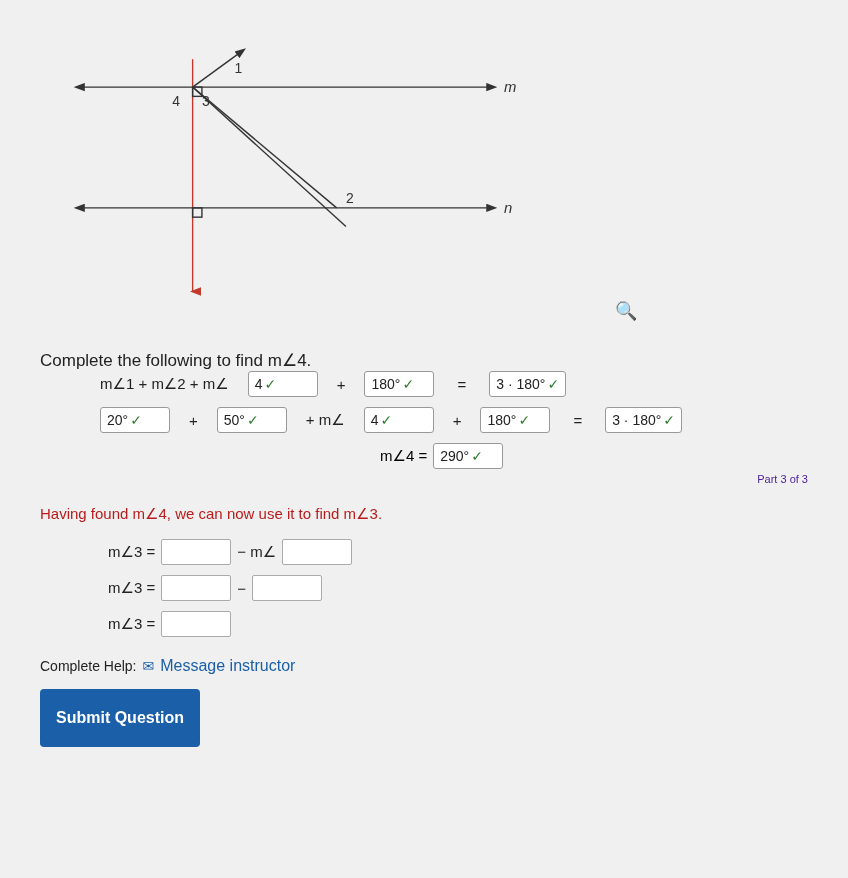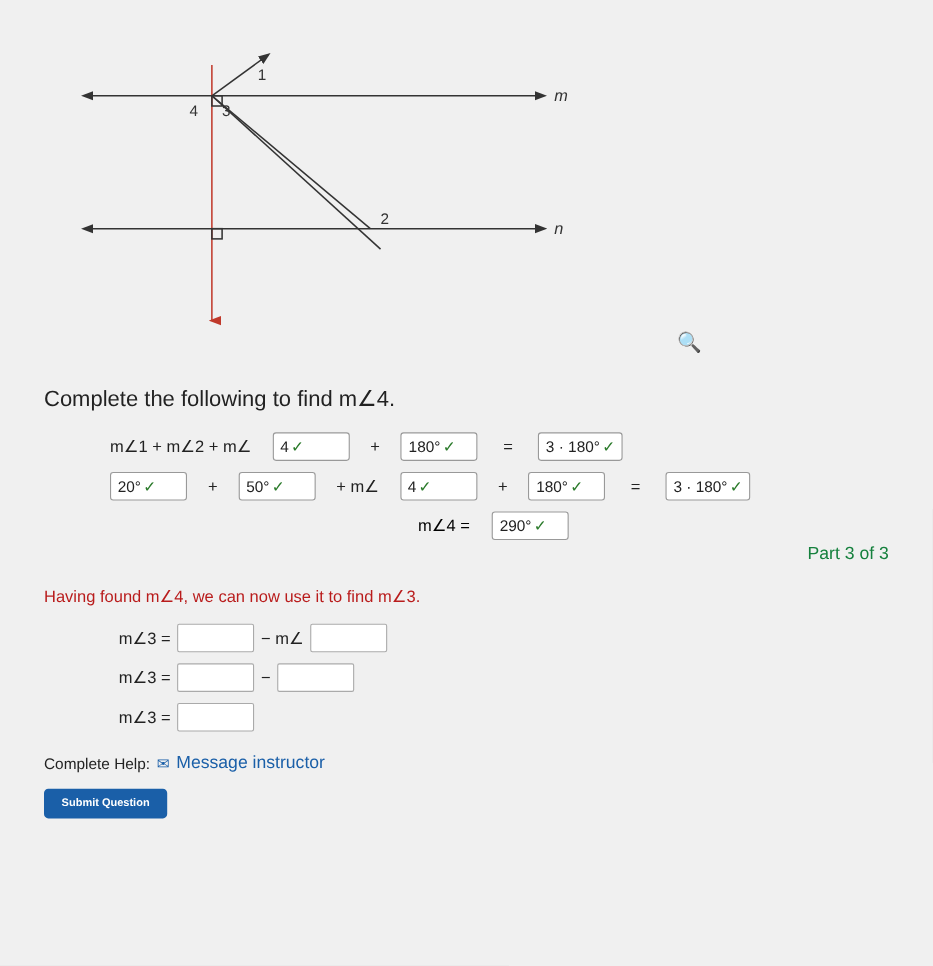--- a/index.html
+++ b/index.html
@@ -41,23 +41,22 @@
       font-size: 18px;
       color: #555;
     }
 
     
     .content-area {
       padding: 0 10px;
     }
 
     .problem-statement {
-      font-size: 20px;
-      color: #222;
-      margin-bottom: 18px;
+      font-size: 17px;
+      color: #222;
     }
 
     .equations-section {
       margin-left: 60px;
       margin-bottom: 20px;
     }
 
     .equation-row {
       display: flex;
       align-items: center;
@@ -86,30 +85,30 @@
       font-size: 14px;
       margin-left: 2px;
     }
 
     .eq-sign {
       margin: 0 4px;
     }
 
     .part-label {
       text-align: right;
-      font-size: 16px;
-      color: #15803d;
+      font-size: 11px;
+      color: #4c1d95;
       margin-top: 4px;
       margin-bottom: 10px;
     }
 
     .result-row {
       display: flex;
       align-items: center;
-      gap: 20px;
+      gap: 6px;
       margin-left: 280px;
       margin-bottom: 4px;
       font-size: 15px;
     }
 
     .having-found {
       font-size: 15px;
       color: #b91c1c;
       margin-bottom: 16px;
     }
@@ -156,22 +155,22 @@
     .envelope-icon {
       color: #1a5fa8;
       font-size: 14px;
     }
 
     .submit-btn {
       background-color: #1a5fa8;
       color: #fff;
       border: none;
       border-radius: 4px;
-      padding: 8px 16px;
-      font-size: 10px;
+      padding: 20px 16px;
+      font-size: 16px;
       font-weight: bold;
       cursor: pointer;
     }
   </style>
 </head>
 <body>
 
 <div class="page-container">
 
   <div class="diagram-area">

